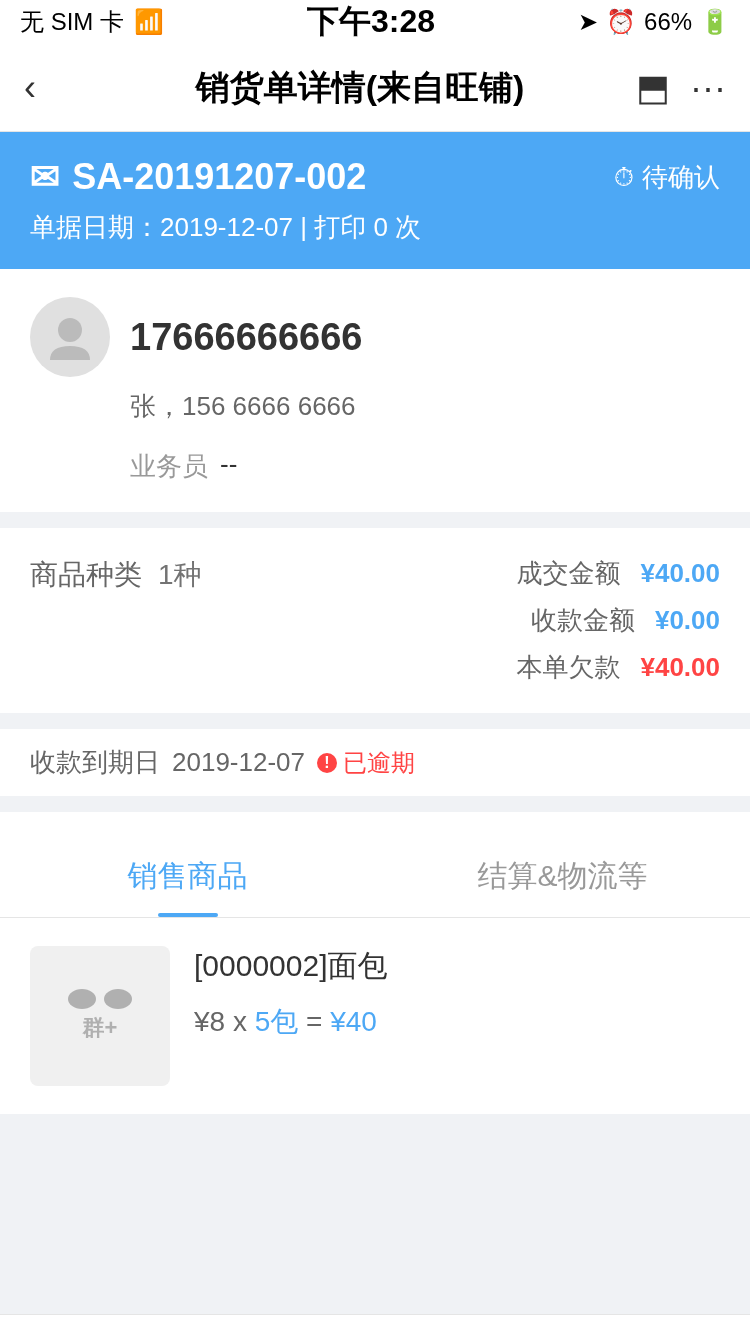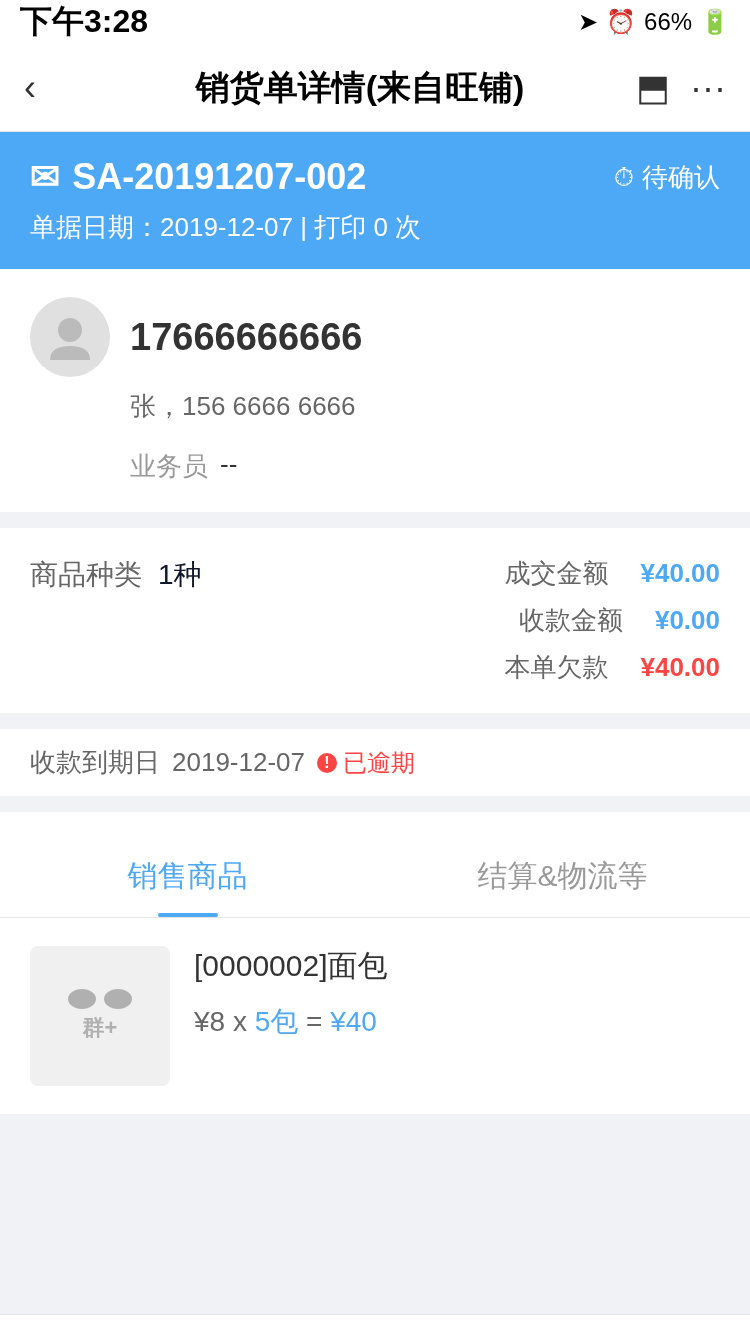--- a/index.html
+++ b/index.html
@@ -154,31 +154,31 @@
       flex-direction: column;
       gap: 8px;
     }
     .summary-item {
       display: flex;
       align-items: center;
       gap: 16px;
       font-size: 28px;
     }
     .summary-label { color: #666; text-align: right; }
-    .summary-value { color: #0f172a; font-weight: 500; }
+    .summary-value { color: #737373; font-weight: 500; }
     .summary-right {
       display: flex;
       flex-direction: column;
       align-items: flex-end;
       gap: 12px;
     }
     .amount-row {
       display: flex;
       align-items: center;
-      gap: 32px;
+      gap: 20px;
       font-size: 26px;
     }
     .amount-label { color: #666; }
     .amount-value-blue { color: #4da8f5; font-weight: 600; }
     .amount-value-red { color: #ff4444; font-weight: 600; }
 
     
     .due-date-card {
       background: #fff;
       padding: 16px 30px;
@@ -323,20 +323,24 @@
       cursor: pointer;
       display: flex;
       align-items: center;
       justify-content: center;
     }
   </style>
 </head>
 <body>
 
 <div class="status-bar">
+  <div class="status-bar-left">
+    <span>无 SIM 卡</span>
+    <span>📶</span>
+  </div>
   <div class="status-bar-center">下午3:28</div>
   <div class="status-bar-right">
     <span>➤</span>
     <span>⏰</span>
     <span>66%</span>
     <span>🔋</span>
   </div>
 </div>
 
 <div class="nav-bar">

